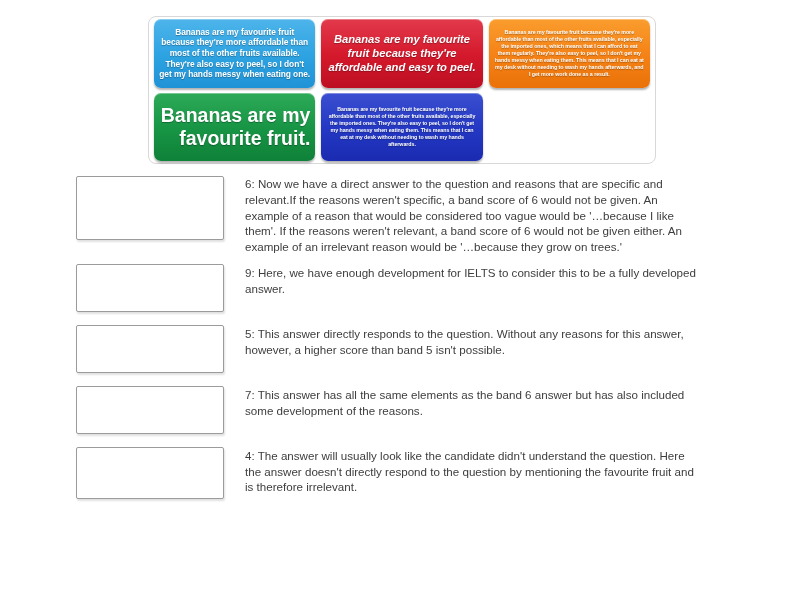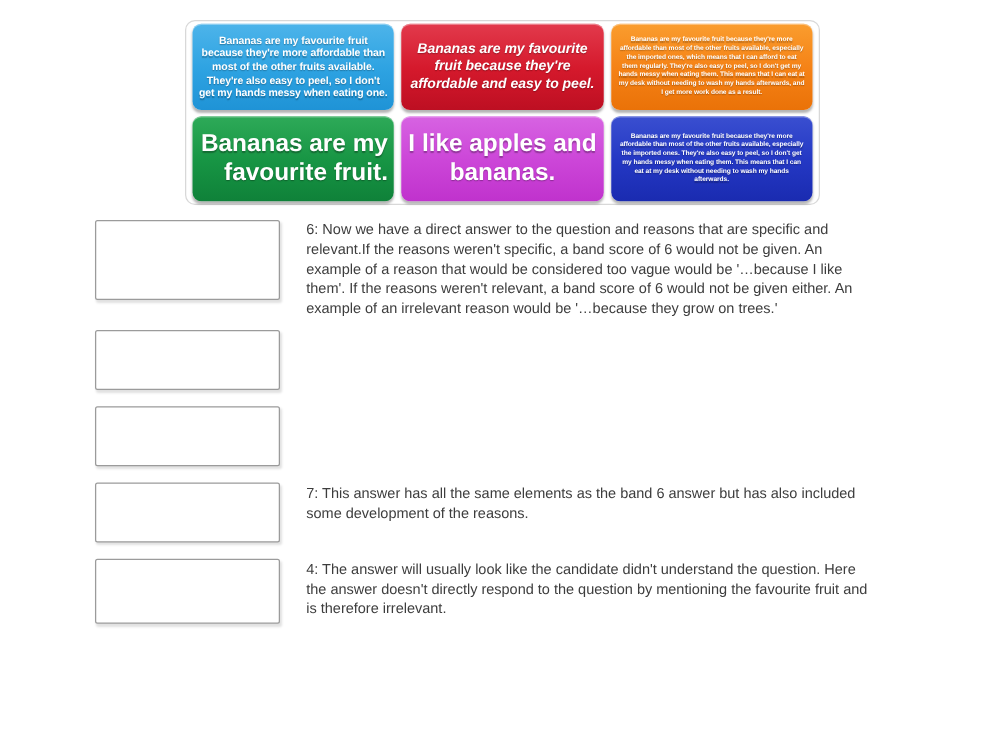--- a/index.html
+++ b/index.html
@@ -116,38 +116,39 @@
   .row-6 .drop-zone { min-height: 52px; }
 </style>
 </head>
 <body>
 
 <div id="tile-tray">
   <div class="tile c-blue small">Bananas are my favourite fruit because they're more affordable than most of the other fruits available. They're also easy to peel, so I don't get my hands messy when eating one.</div>
   <div class="tile c-red medium">Bananas are my favourite fruit because they're affordable and easy to peel.</div>
   <div class="tile c-orange tiny">Bananas are my favourite fruit because they're more affordable than most of the other fruits available, especially the imported ones, which means that I can afford to eat them regularly. They're also easy to peel, so I don't get my hands messy when eating them. This means that I can eat at my desk without needing to wash my hands afterwards, and I get more work done as a result.</div>
   <div class="tile c-green large">Bananas are my favourite fruit.</div>
-  <div class="tile c-magenta large">I like apples and bananas.</div>
   <div class="tile c-darkblue tiny">Bananas are my favourite fruit because they're more affordable than most of the other fruits available, especially the imported ones. They're also easy to peel, so I don't get my hands messy when eating them. This means that I can eat at my desk without needing to wash my hands afterwards.</div>
 </div>
 
 <div id="match-list">
 
   <div class="match-row row-1">
     <div class="drop-zone"></div>
     <div class="answer-text">6: Now we have a direct answer to the question and reasons that are specific and relevant.If the reasons weren't specific, a band score of 6 would not be given. An example of a reason that would be considered too vague would be '…because I like them'. If the reasons weren't relevant, a band score of 6 would not be given either. An example of an irrelevant reason would be '…because they grow on trees.'</div>
   </div>
 
   <div class="match-row row-2">
     <div class="drop-zone"></div>
+    <div class="answer-text">9: Here, we have enough development for IELTS to consider this to be a fully developed answer.</div>
   </div>
 
 
   <div class="match-row row-4">
     <div class="drop-zone"></div>
+    <div class="answer-text">5: This answer directly responds to the question. Without any reasons for this answer, however, a higher score than band 5 isn't possible.</div>
   </div>
 
   <div class="match-row row-5">
     <div class="drop-zone"></div>
     <div class="answer-text">7: This answer has all the same elements as the band 6 answer but has also included some development of the reasons.</div>
   </div>
 
   <div class="match-row row-6">
     <div class="drop-zone"></div>
     <div class="answer-text">4: The answer will usually look like the candidate didn't understand the question. Here the answer doesn't directly respond to the question by mentioning the favourite fruit and is therefore irrelevant.</div>

